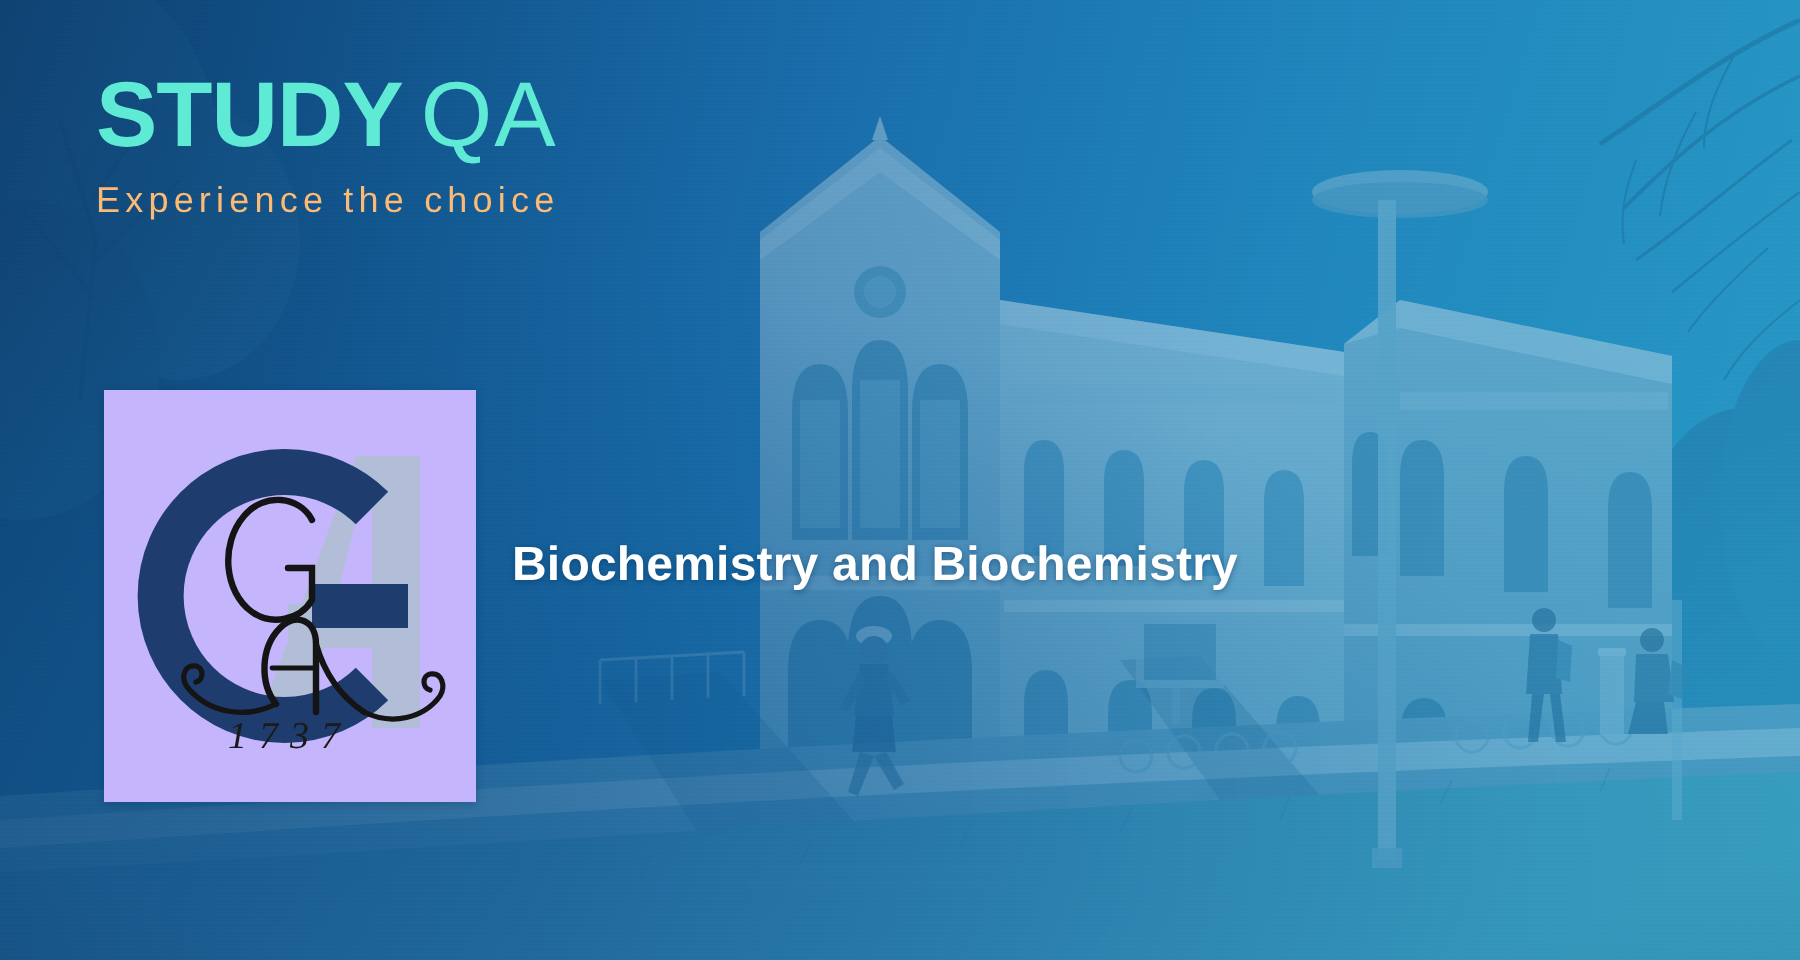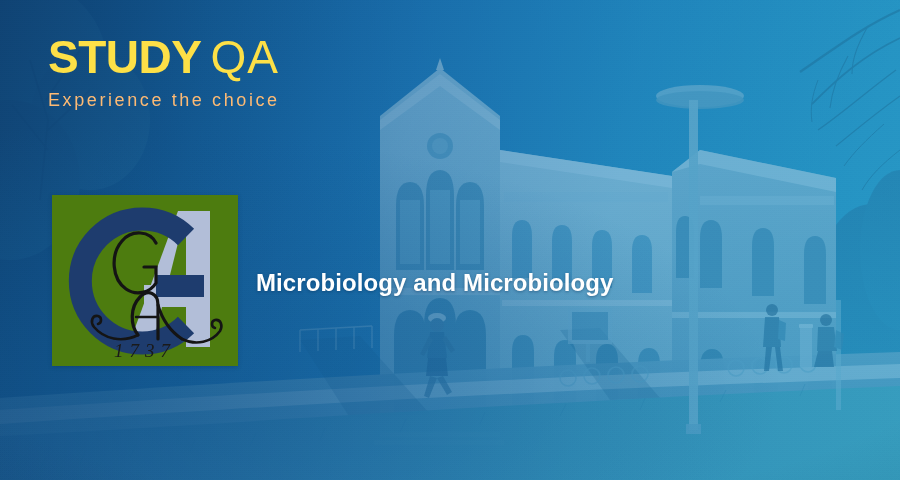--- a/index.html
+++ b/index.html
@@ -61,38 +61,38 @@
   
   #brand {
     position:absolute; left:48px; top:34px;
     line-height:1;
     user-select:none;
   }
   #brand .wordmark {
     font-size:46px;
     letter-spacing:-0.5px;
     white-space:nowrap;
-    color:#fde047;
+    color:#5eead4;
   }
   #brand .w-study { font-weight:bold; }
   #brand .w-qa { font-weight:300; margin-left:9px; letter-spacing:1px; }
   #brand .tagline {
     margin-top:11px;
     font-size:18px;
     font-weight:300;
     letter-spacing:2.6px;
     color:#fdba74;
     white-space:nowrap;
   }
 
   
   #uni-logo-card {
     position:absolute; left:52px; top:195px;
-    width:186px; height:171px;
-    background:#4d7c0f;
+    width:186px; height:206px;
+    background:#c4b5fd;
     display:flex; align-items:center; justify-content:center;
     box-shadow:0 1px 4px rgba(4,36,70,0.25);
   }
   #uni-logo-card svg { display:block; }
 
   
   #degree-title {
     position:absolute; left:256px; top:200px;
     font-size:30px; font-weight:bold; color:#ffffff;
     letter-spacing:0.2px;
@@ -383,15 +383,15 @@
         <path d="M78 138 C62 146 44 142 34 130 C30 125 32 118 38 119 C42 120 42 126 38 127" stroke-width="2.6"></path>
         <path d="M122 142 C136 149 152 145 160 134 C163 129 161 122 155 123 C151 124 151 130 155 131" stroke-width="2.6"></path>
 
         <path d="M76 120 L98 120" stroke-width="2.4"></path>
       </g>
 
       <text x="85" y="160" text-anchor="middle" font-family="'Liberation Serif', serif" font-size="19" font-style="italic" letter-spacing="6" fill="#1a1a1a">1737</text>
     </svg>
   </div>
 
-  <div id="program-title">Microbiology and Microbiology</div>
+  <div id="program-title">Biochemistry and Biochemistry</div>
 
 </div>
 
 </body></html>

